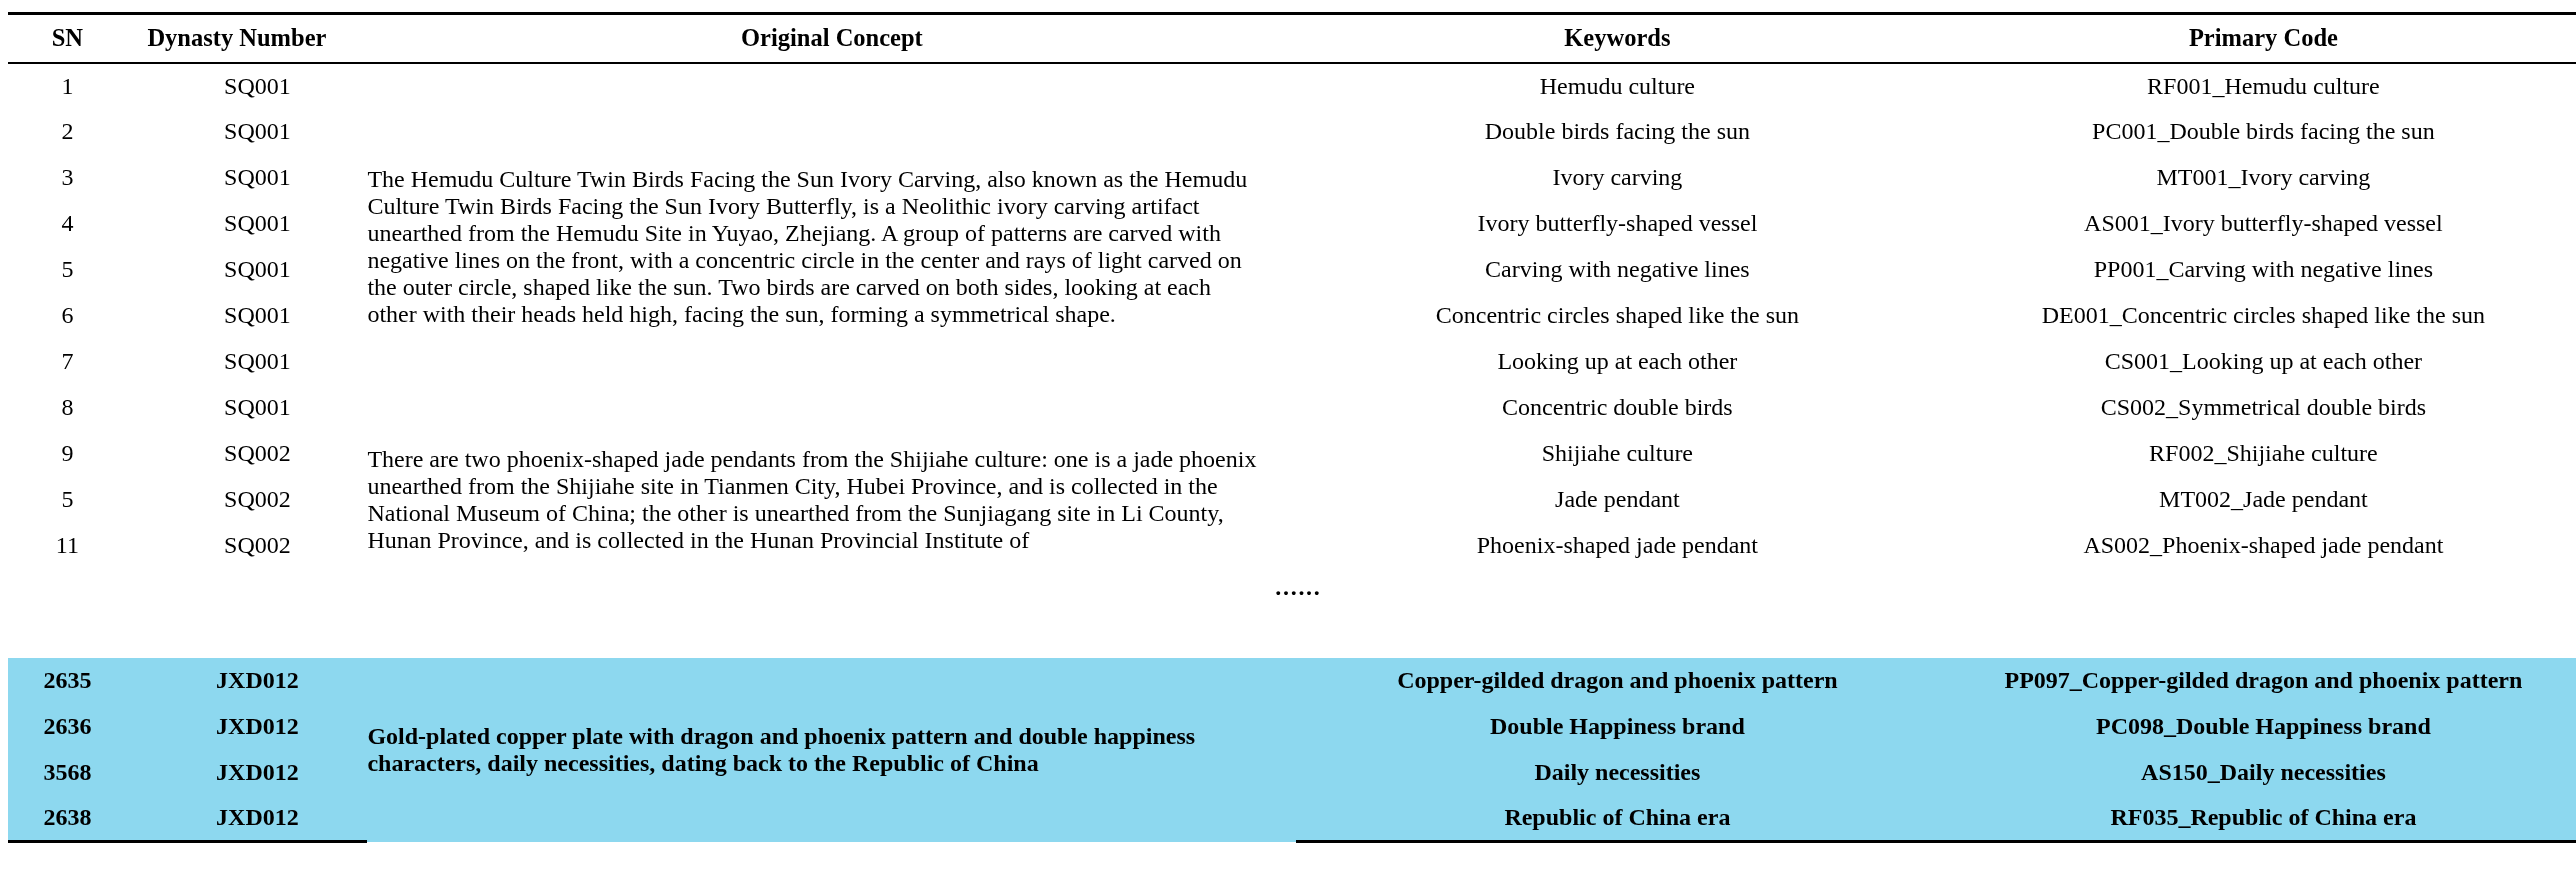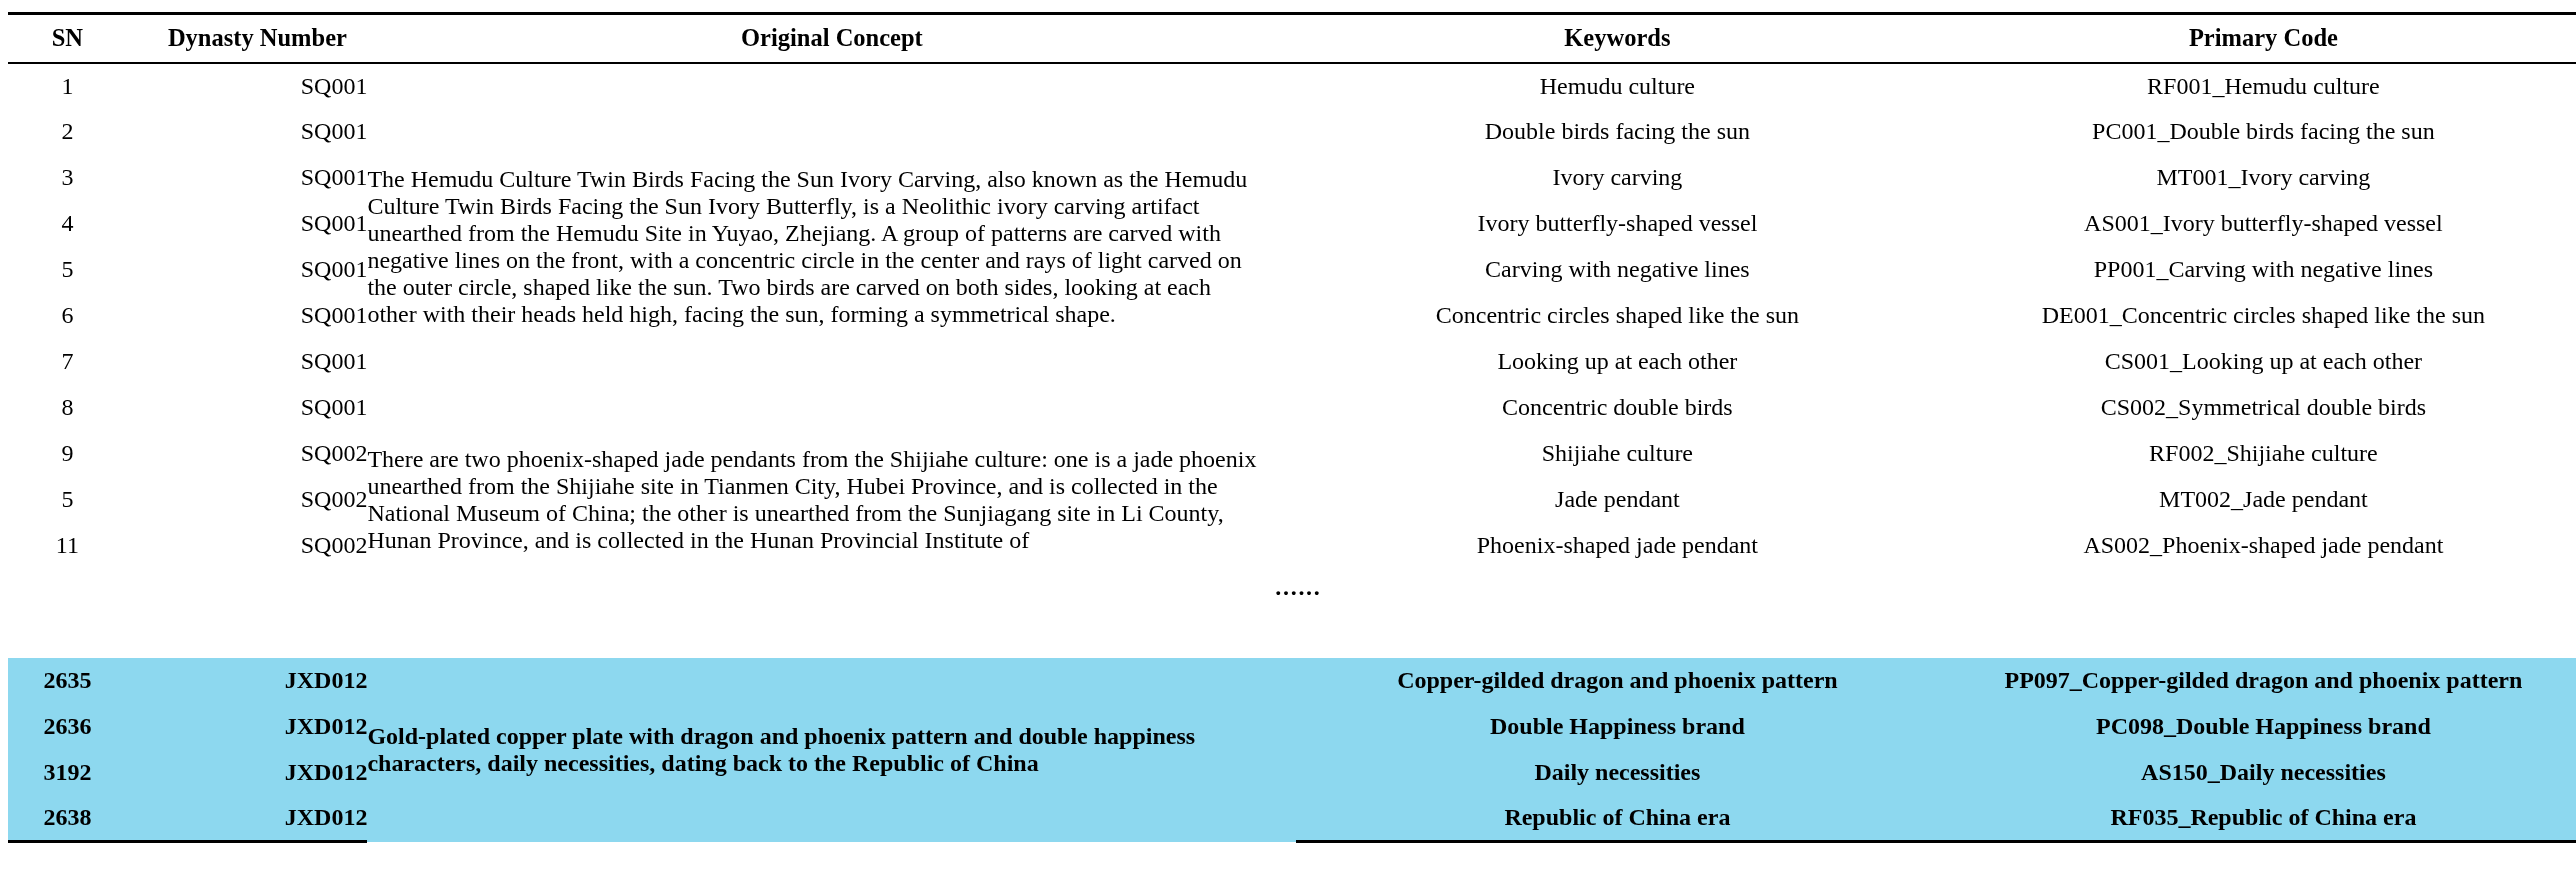--- a/index.html
+++ b/index.html
@@ -32,32 +32,32 @@
 
   thead tr { height: 49px; }
   thead th {
     font-weight: bold;
     font-size: 24.5px;
     border-top: 3.4px solid #000;
     border-bottom: 2.5px solid #000;
     padding: 0;
     vertical-align: middle;
   }
-  thead th.col-dynasty { text-align: center; padding-left: 21px; }
+  thead th.col-dynasty { text-align: left; padding-left: 21px; }
   thead th.col-sn { text-align: center; }
 
   tbody tr { height: 46px; }
   tbody td {
     padding: 0;
     vertical-align: middle;
     text-align: center;
     overflow: hidden;
   }
   td.col-sn { text-align: center; }
-  td.col-dynasty { text-align: right; padding-left: 21px; }
+  td.col-dynasty { text-align: center; padding-left: 21px; }
   td.col-keyword, td.col-code { text-align: center; margin-top: 28px; }
   td.concept-cell {
     text-align: left;
     padding-right: 38px;
     line-height: 27px;
     vertical-align: middle;
   }
   tr.ellipsis-row { height: 54px; }
   tr.ellipsis-row td {
     text-align: center;
@@ -168,21 +168,21 @@
           <td class="col-keyword">Copper-gilded dragon and phoenix pattern</td>
           <td class="col-code">PP097_Copper-gilded dragon and phoenix pattern</td>
         </tr>
         <tr class="highlight">
           <td class="col-sn">2636</td>
           <td class="col-dynasty">JXD012</td>
           <td class="col-keyword">Double Happiness brand</td>
           <td class="col-code">PC098_Double Happiness brand</td>
         </tr>
         <tr class="highlight">
-          <td class="col-sn">3192</td>
+          <td class="col-sn">3568</td>
           <td class="col-dynasty">JXD012</td>
           <td class="col-keyword">Daily necessities</td>
           <td class="col-code">AS150_Daily necessities</td>
         </tr>
         <tr class="highlight">
           <td class="col-sn">2638</td>
           <td class="col-dynasty">JXD012</td>
           <td class="col-keyword">Republic of China era</td>
           <td class="col-code">RF035_Republic of China era</td>
         </tr>

